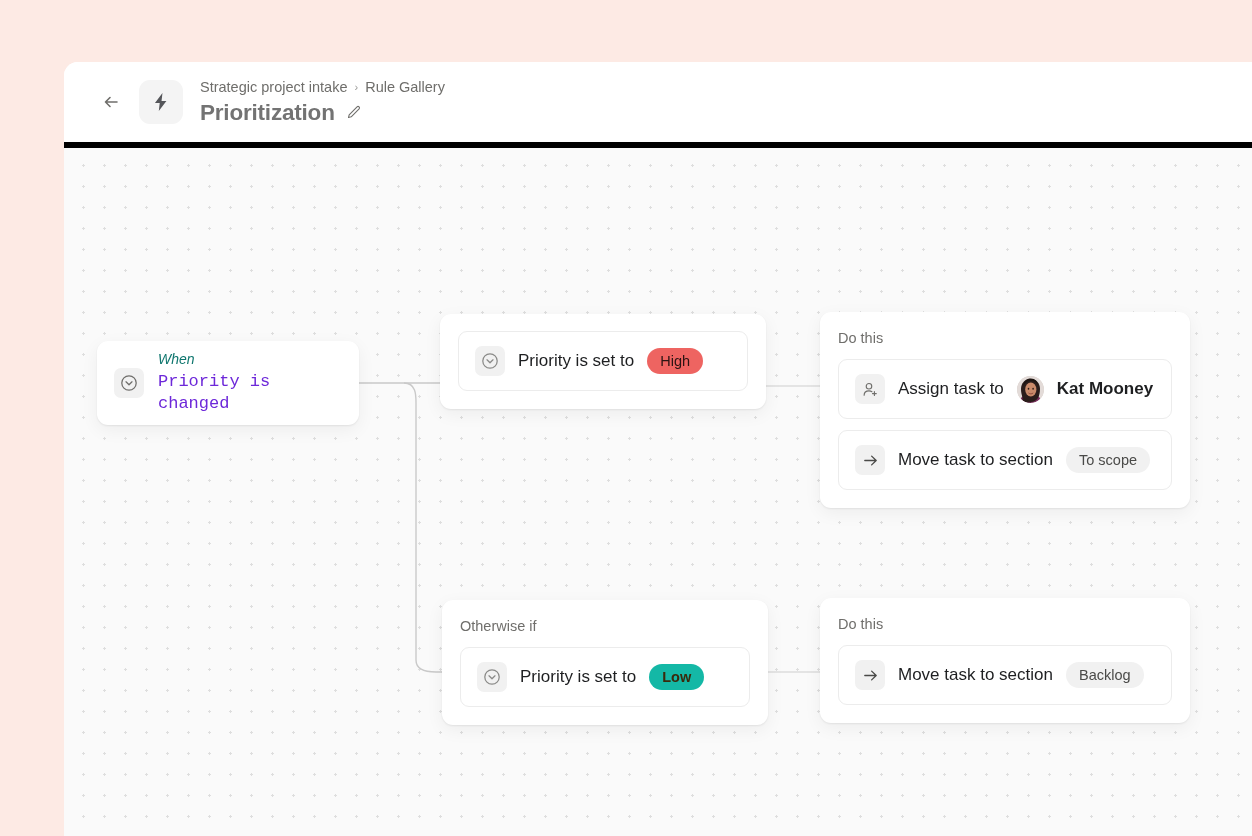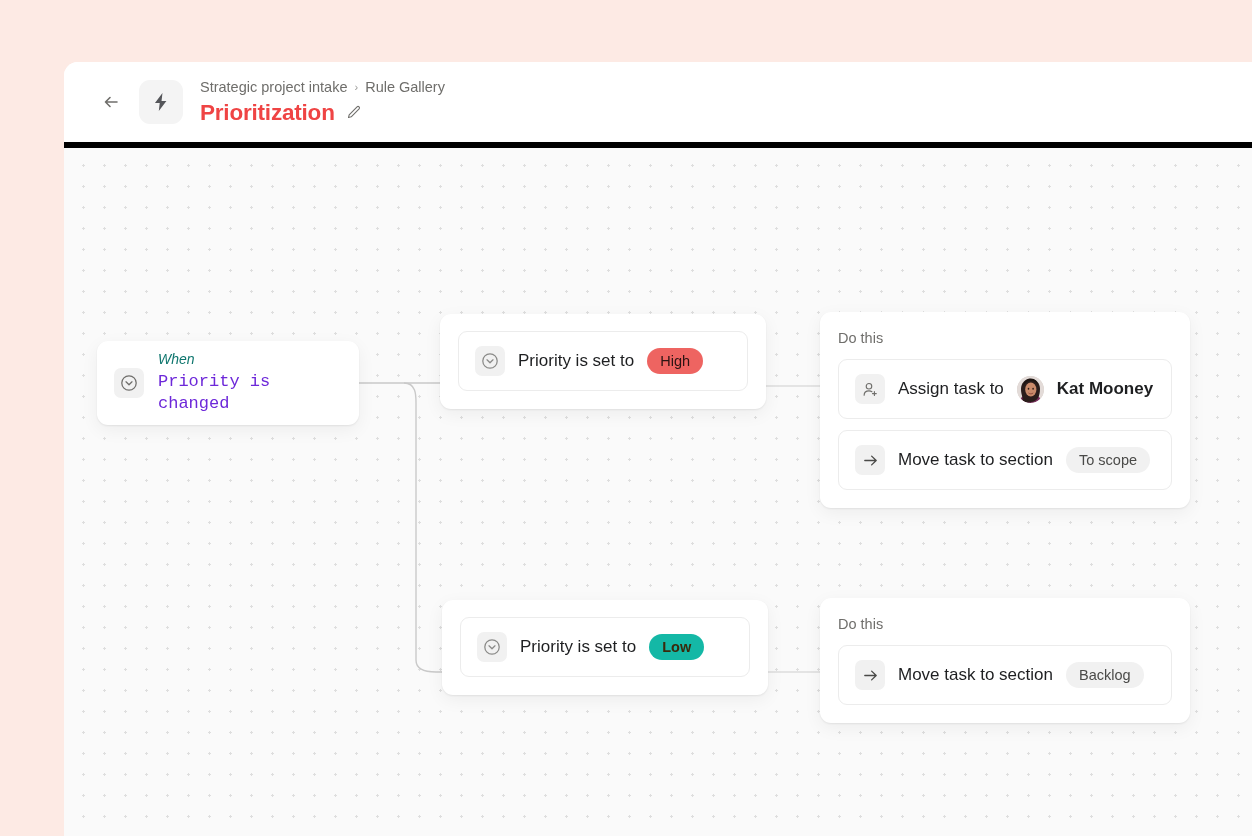--- a/index.html
+++ b/index.html
@@ -87,21 +87,21 @@
   }
 
   .title-row {
     display: flex;
     align-items: center;
     gap: 9px;
   }
   .page-title {
     font-size: 22.5px;
     font-weight: bold;
-    color: #ef4444;
+    color: #737373;
     letter-spacing: -0.2px;
     line-height: 28px;
   }
   .edit-title-btn {
     width: 20px;
     height: 20px;
     display: flex;
     align-items: center;
     justify-content: center;
     cursor: pointer;
@@ -358,20 +358,21 @@
           <svg width="19" height="19" viewBox="0 0 20 20" fill="none">
             <path d="M4 10h12M11.2 5.4 16 10l-4.8 4.6" stroke="#4a4a48" stroke-width="1.4" stroke-linecap="round" stroke-linejoin="round"></path>
           </svg>
         </span>
         <span class="row-text">Move task to section</span>
         <span class="pill pill-grey">To scope</span>
       </div>
     </div>
 
     <div class="node node-group node-otherwise">
+      <div class="group-label">Otherwise if</div>
 
       <div class="row">
         <span class="icon-chip">
           <svg width="20" height="20" viewBox="0 0 20 20" fill="none">
             <circle cx="10" cy="10" r="7.2" stroke="#8a8a88" stroke-width="1.25"></circle>
             <path d="M7 8.8 10 11.8 13 8.8" stroke="#8a8a88" stroke-width="1.25" stroke-linecap="round" stroke-linejoin="round"></path>
           </svg>
         </span>
         <span class="row-text">Priority is set to</span>
         <span class="pill pill-low">Low</span>

